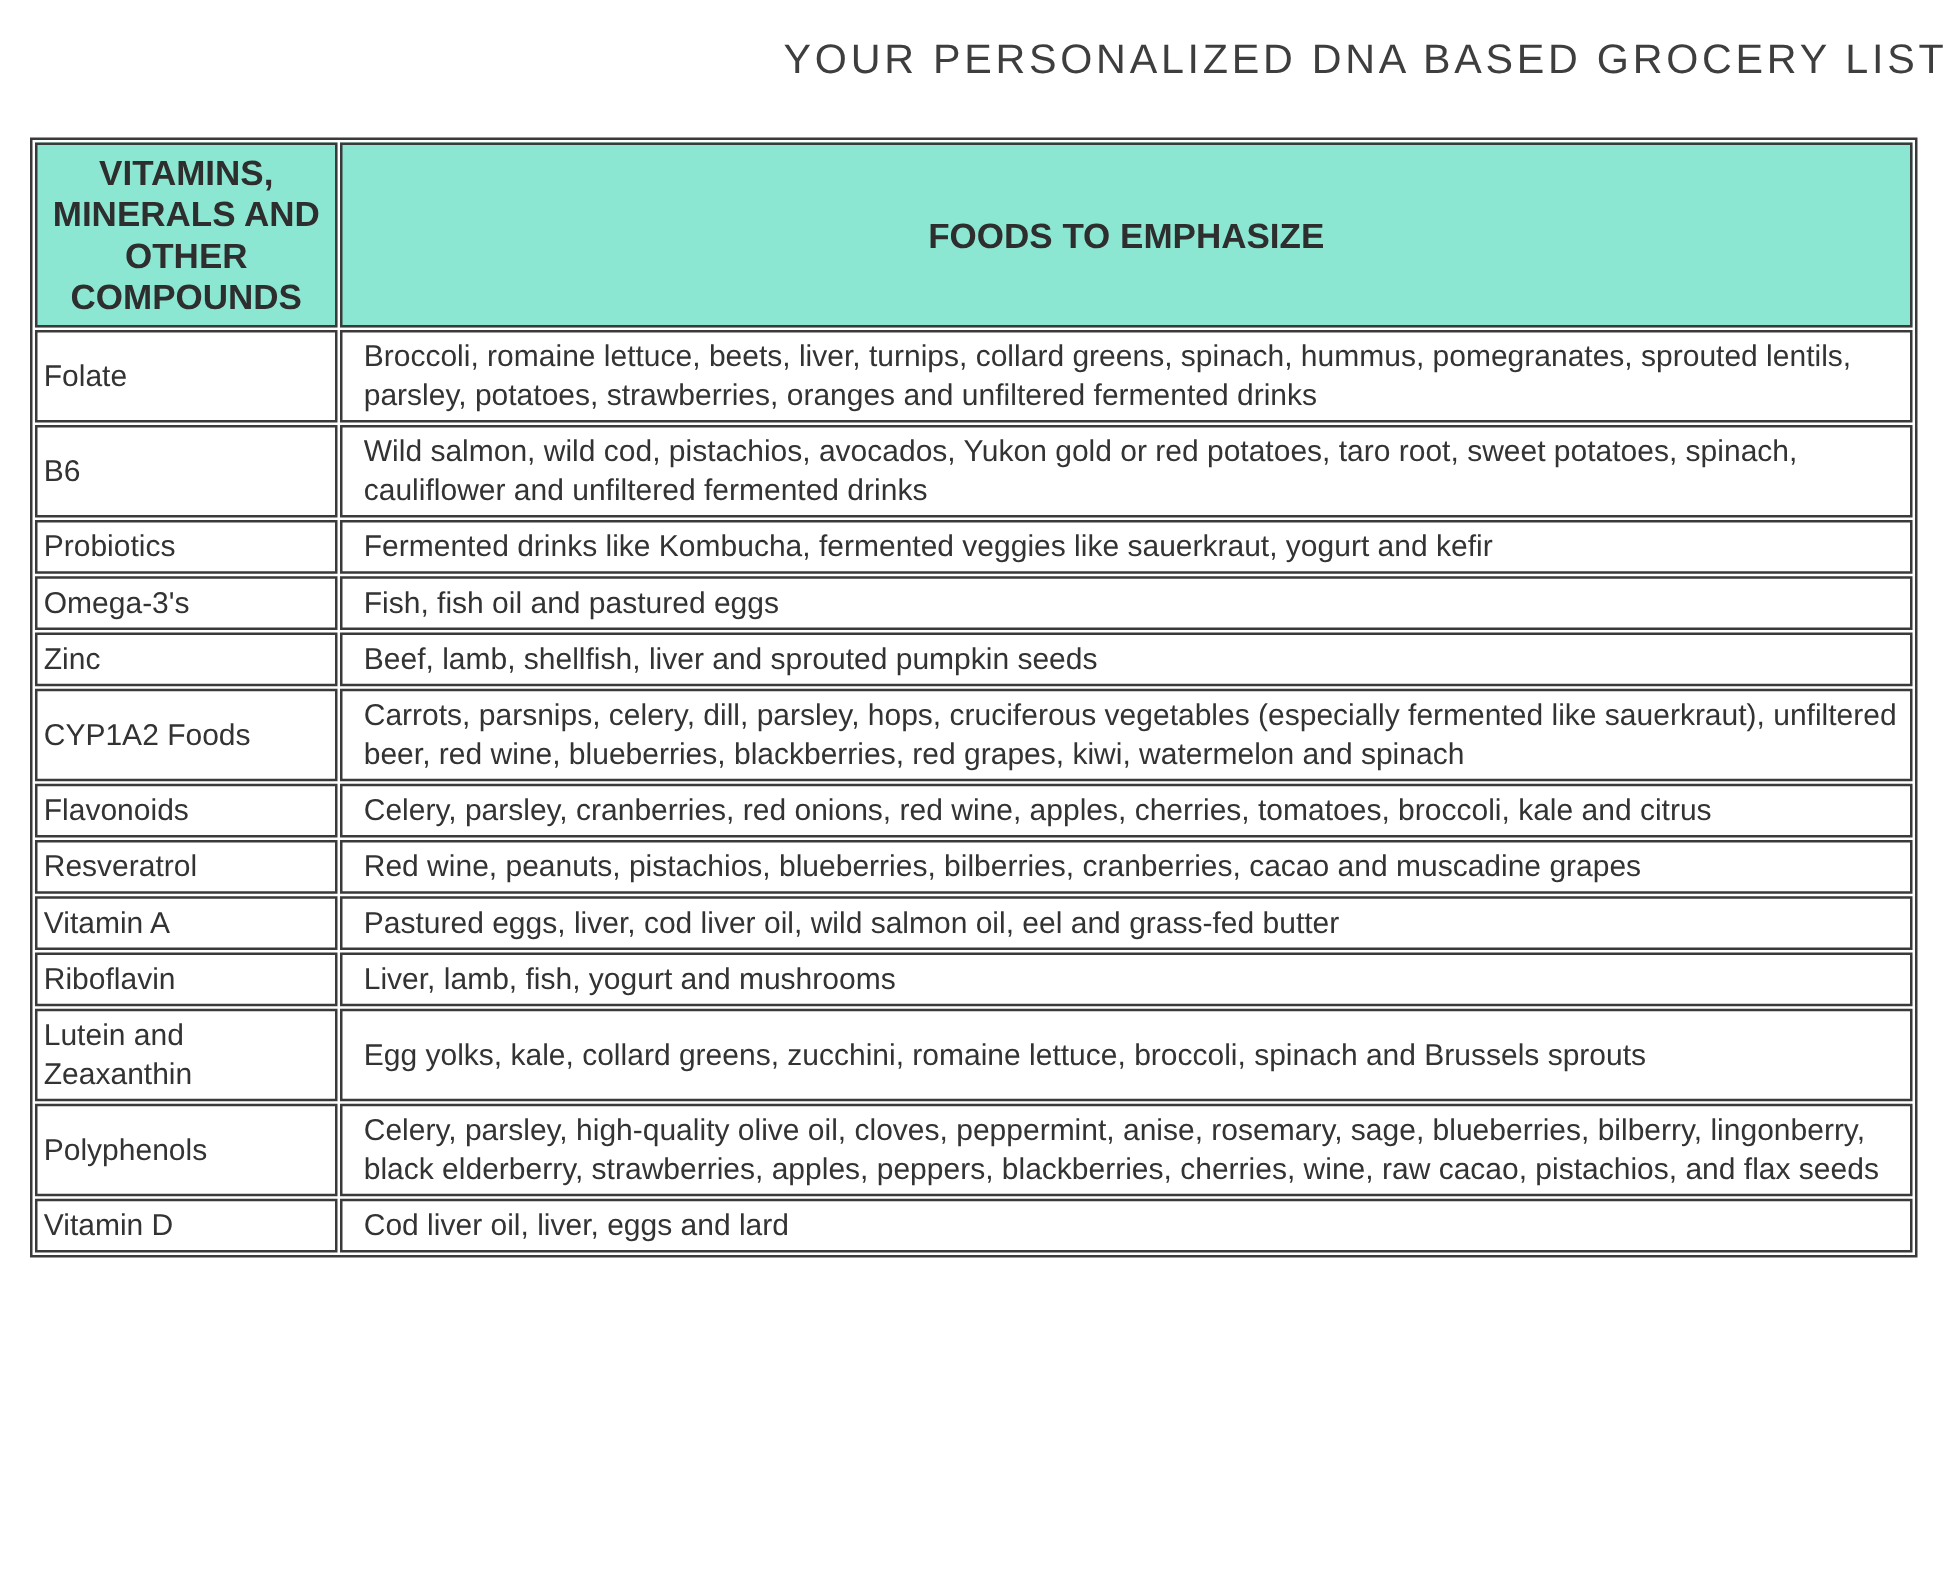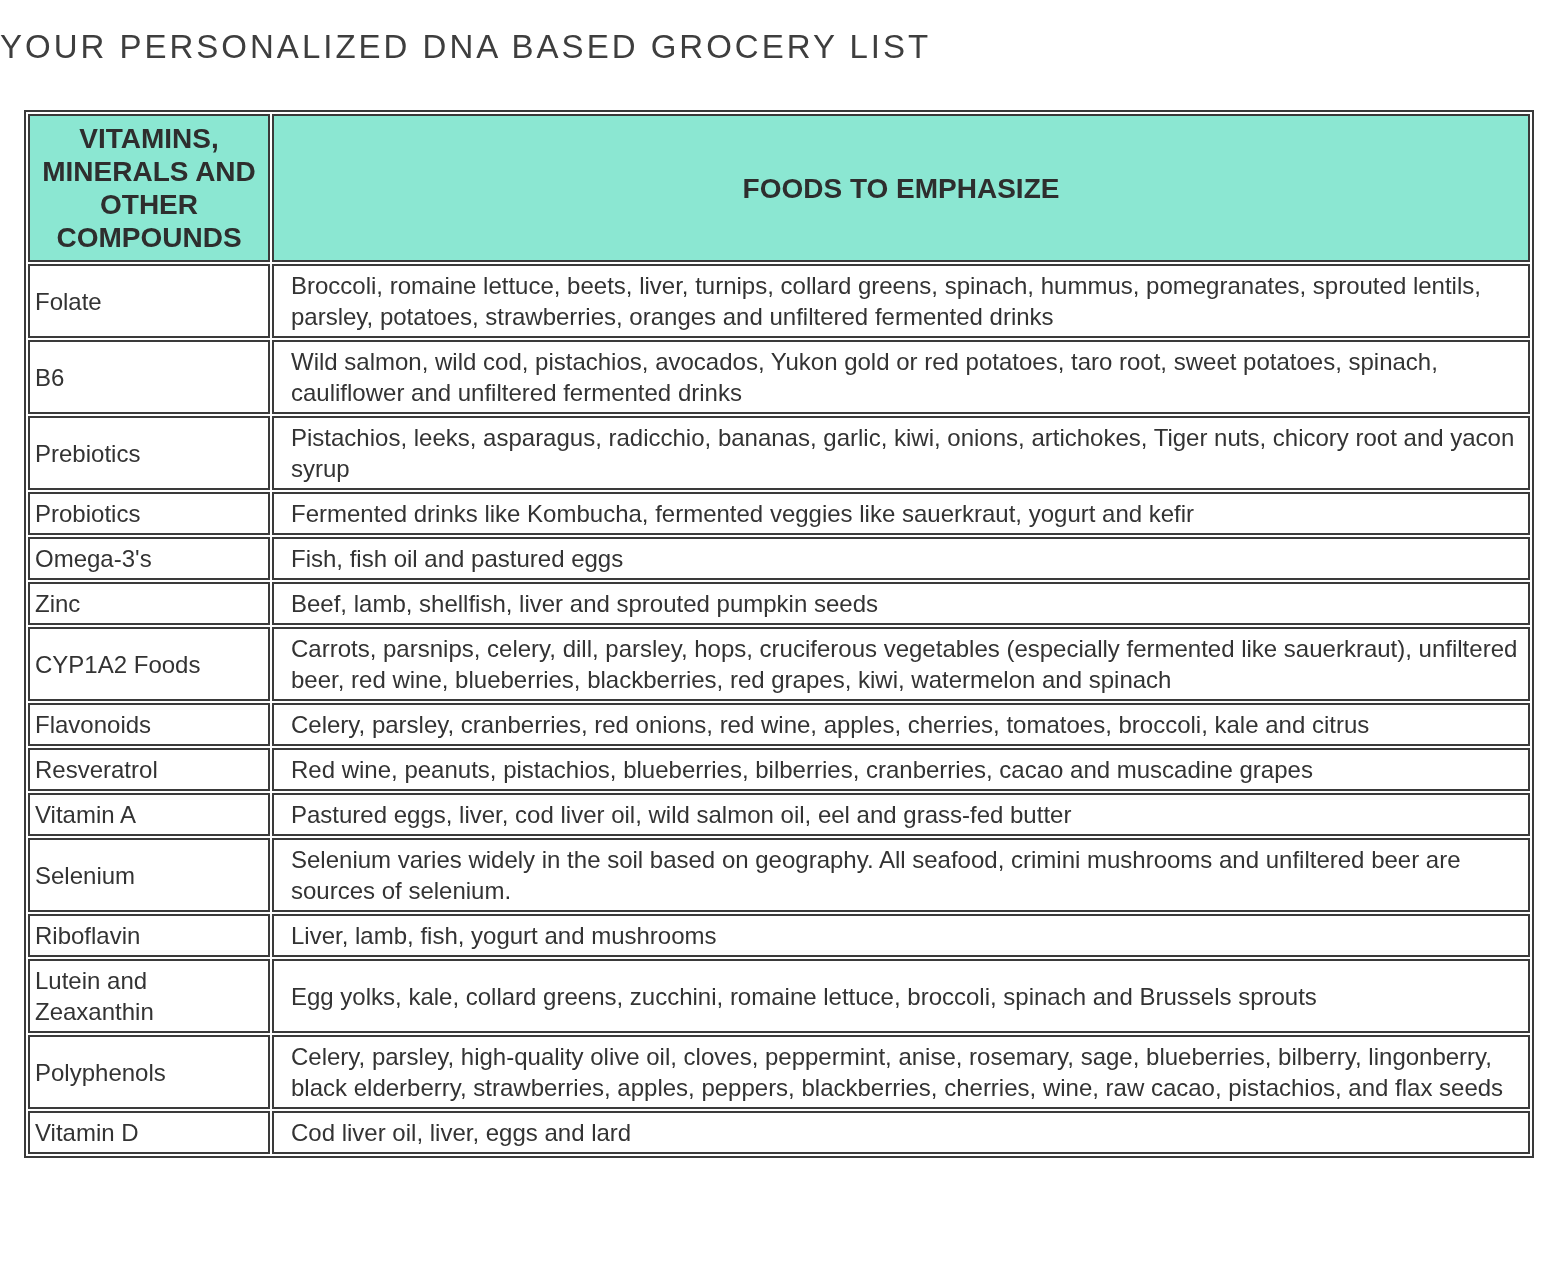--- a/index.html
+++ b/index.html
@@ -13,21 +13,21 @@
   body {
     width: 1558px;
     min-height: 1264px;
     background: #ffffff;
     font-family: "Liberation Sans", sans-serif;
   }
   .page-title {
     margin: 27px 0 0 0;
     height: 40px;
     line-height: 40px;
-    text-align: left;
+    text-align: right;
     font-size: 33px;
     font-weight: normal;
     letter-spacing: 3px;
     color: var(--title-color);
   }
   table.grocery-table {
     margin: 43px 24px 0 24px;
     width: 1510px;
     table-layout: fixed;
     border-collapse: separate;
@@ -83,24 +83,20 @@
     <td class="compound-cell">Folate</td>
     <td class="foods-cell">Broccoli, romaine lettuce, beets, liver, turnips, collard greens, spinach, hummus, pomegranates, sprouted lentils, parsley, potatoes, strawberries, oranges and unfiltered fermented drinks</td>
   </tr>
 
   <tr>
     <td class="compound-cell">B6</td>
     <td class="foods-cell">Wild salmon, wild cod, pistachios, avocados, Yukon gold or red potatoes, taro root, sweet potatoes, spinach, cauliflower and unfiltered fermented drinks</td>
   </tr>
 
 
-  <tr>
-    <td class="compound-cell">Prebiotics</td>
-    <td class="foods-cell">Pistachios, leeks, asparagus, radicchio, bananas, garlic, kiwi, onions, artichokes, Tiger nuts, chicory root and yacon syrup</td>
-  </tr>
 
   <tr>
     <td class="compound-cell">Probiotics</td>
     <td class="foods-cell">Fermented drinks like Kombucha, fermented veggies like sauerkraut, yogurt and kefir</td>
   </tr>
 
   <tr>
     <td class="compound-cell">Omega-3's</td>
     <td class="foods-cell">Fish, fish oil and pastured eggs</td>
   </tr>
@@ -123,24 +119,20 @@
   <tr>
     <td class="compound-cell">Resveratrol</td>
     <td class="foods-cell">Red wine, peanuts, pistachios, blueberries, bilberries, cranberries, cacao and muscadine grapes</td>
   </tr>
 
   <tr>
     <td class="compound-cell">Vitamin A</td>
     <td class="foods-cell">Pastured eggs, liver, cod liver oil, wild salmon oil, eel and grass-fed butter</td>
   </tr>
 
-  <tr>
-    <td class="compound-cell">Selenium</td>
-    <td class="foods-cell">Selenium varies widely in the soil based on geography. All seafood, crimini mushrooms and unfiltered beer are sources of selenium.</td>
-  </tr>
 
   <tr>
     <td class="compound-cell">Riboflavin</td>
     <td class="foods-cell">Liver, lamb, fish, yogurt and mushrooms</td>
   </tr>
 
   <tr>
     <td class="compound-cell">Lutein and Zeaxanthin</td>
     <td class="foods-cell">Egg yolks, kale, collard greens, zucchini, romaine lettuce, broccoli, spinach and Brussels sprouts</td>
   </tr>

